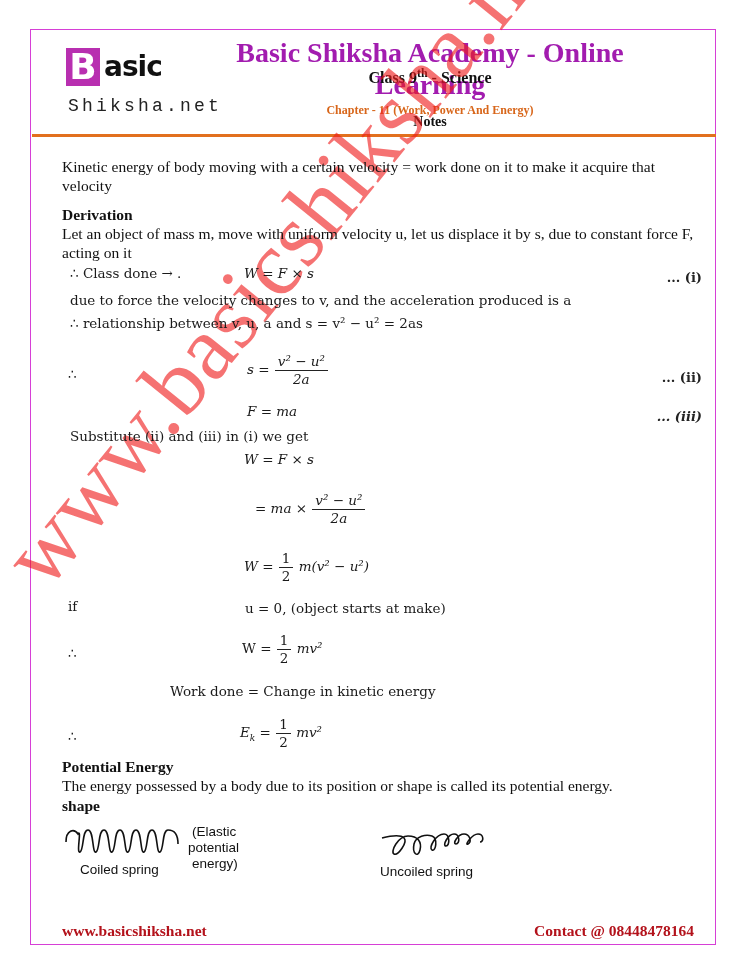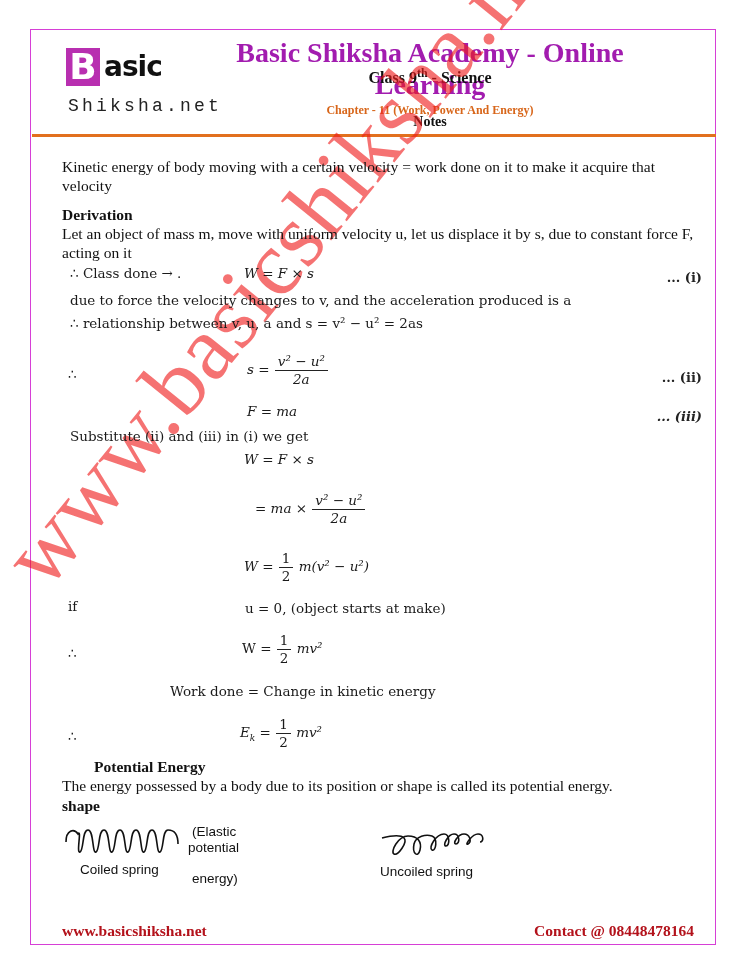--- a/index.html
+++ b/index.html
@@ -93,31 +93,31 @@
 
 <div class="eq" style="left:170px;top:683px;">Work done = Change in kinetic energy</div>
 
 <div class="eq" style="left:68px;top:728px;">∴</div>
 <div class="eq" style="left:240px;top:716px;">
   <i>E</i><sub style="font-size:9px;font-style:italic;">k</sub><span> =</span>
   <span class="frac"><span class="num">1</span><span class="den">2</span></span>
   <i>mv²</i>
 </div>
 
-<div class="txt bold" style="top:757px;margin-left:32px;">Potential Energy</div>
+<div class="txt bold" style="top:757px;">Potential Energy</div>
 <div class="txt" style="top:776px;width:650px;">The energy possessed by a body due to its position or shape is called its potential energy.</div>
 <div class="txt bold" style="top:796px;">shape</div>
 
 <svg style="position:absolute;left:64px;top:824px;" width="120" height="34" viewBox="0 0 120 34">
   <path d="M2,18 C2,6 10,4 14,10 C18,4 12,30 16,28 C20,26 18,6 24,6 C30,6 28,30 32,28 C36,26 34,6 40,6 C46,6 44,30 48,28 C52,26 50,6 56,6 C62,6 60,30 64,28 C68,26 66,6 72,6 C78,6 76,30 80,28 C84,26 82,6 88,6 C94,6 92,30 96,28 C100,26 98,6 104,6 C112,6 114,12 114,20" fill="none" stroke="#111" stroke-width="1.6"></path>
 </svg>
 <div class="spring-label" style="left:80px;top:862px;">Coiled spring</div>
 <div class="spring-label" style="left:192px;top:824px;">(Elastic</div>
 <div class="spring-label" style="left:188px;top:840px;">potential</div>
-<div class="spring-label" style="left:192px;top:856px;margin-top:15px;">energy)</div>
+<div class="spring-label" style="left:192px;top:856px;">energy)</div>
 
 <svg style="position:absolute;left:380px;top:828px;" width="110" height="32" viewBox="0 0 110 32">
   <path d="M2,10 C10,8 20,6 24,10 C28,14 18,28 14,26 C10,24 18,8 28,8 C38,8 42,14 40,22 C38,30 32,26 34,16 C36,8 46,6 52,8 C58,10 56,24 52,22 C48,20 56,6 64,6 C70,6 70,18 66,18 C62,18 68,6 74,6 C80,6 80,16 76,16 C72,16 78,6 84,6 C90,6 92,14 88,16 C84,18 92,6 98,6 C104,6 104,14 100,14" fill="none" stroke="#111" stroke-width="1.6"></path>
 </svg>
 <div class="spring-label" style="left:380px;top:864px;">Uncoiled spring</div>
 
 <div class="footer" style="left:62px;">www.basicshiksha.net</div>
 <div class="footer" style="right:56px;">Contact @  08448478164</div>
 
 </body></html>

